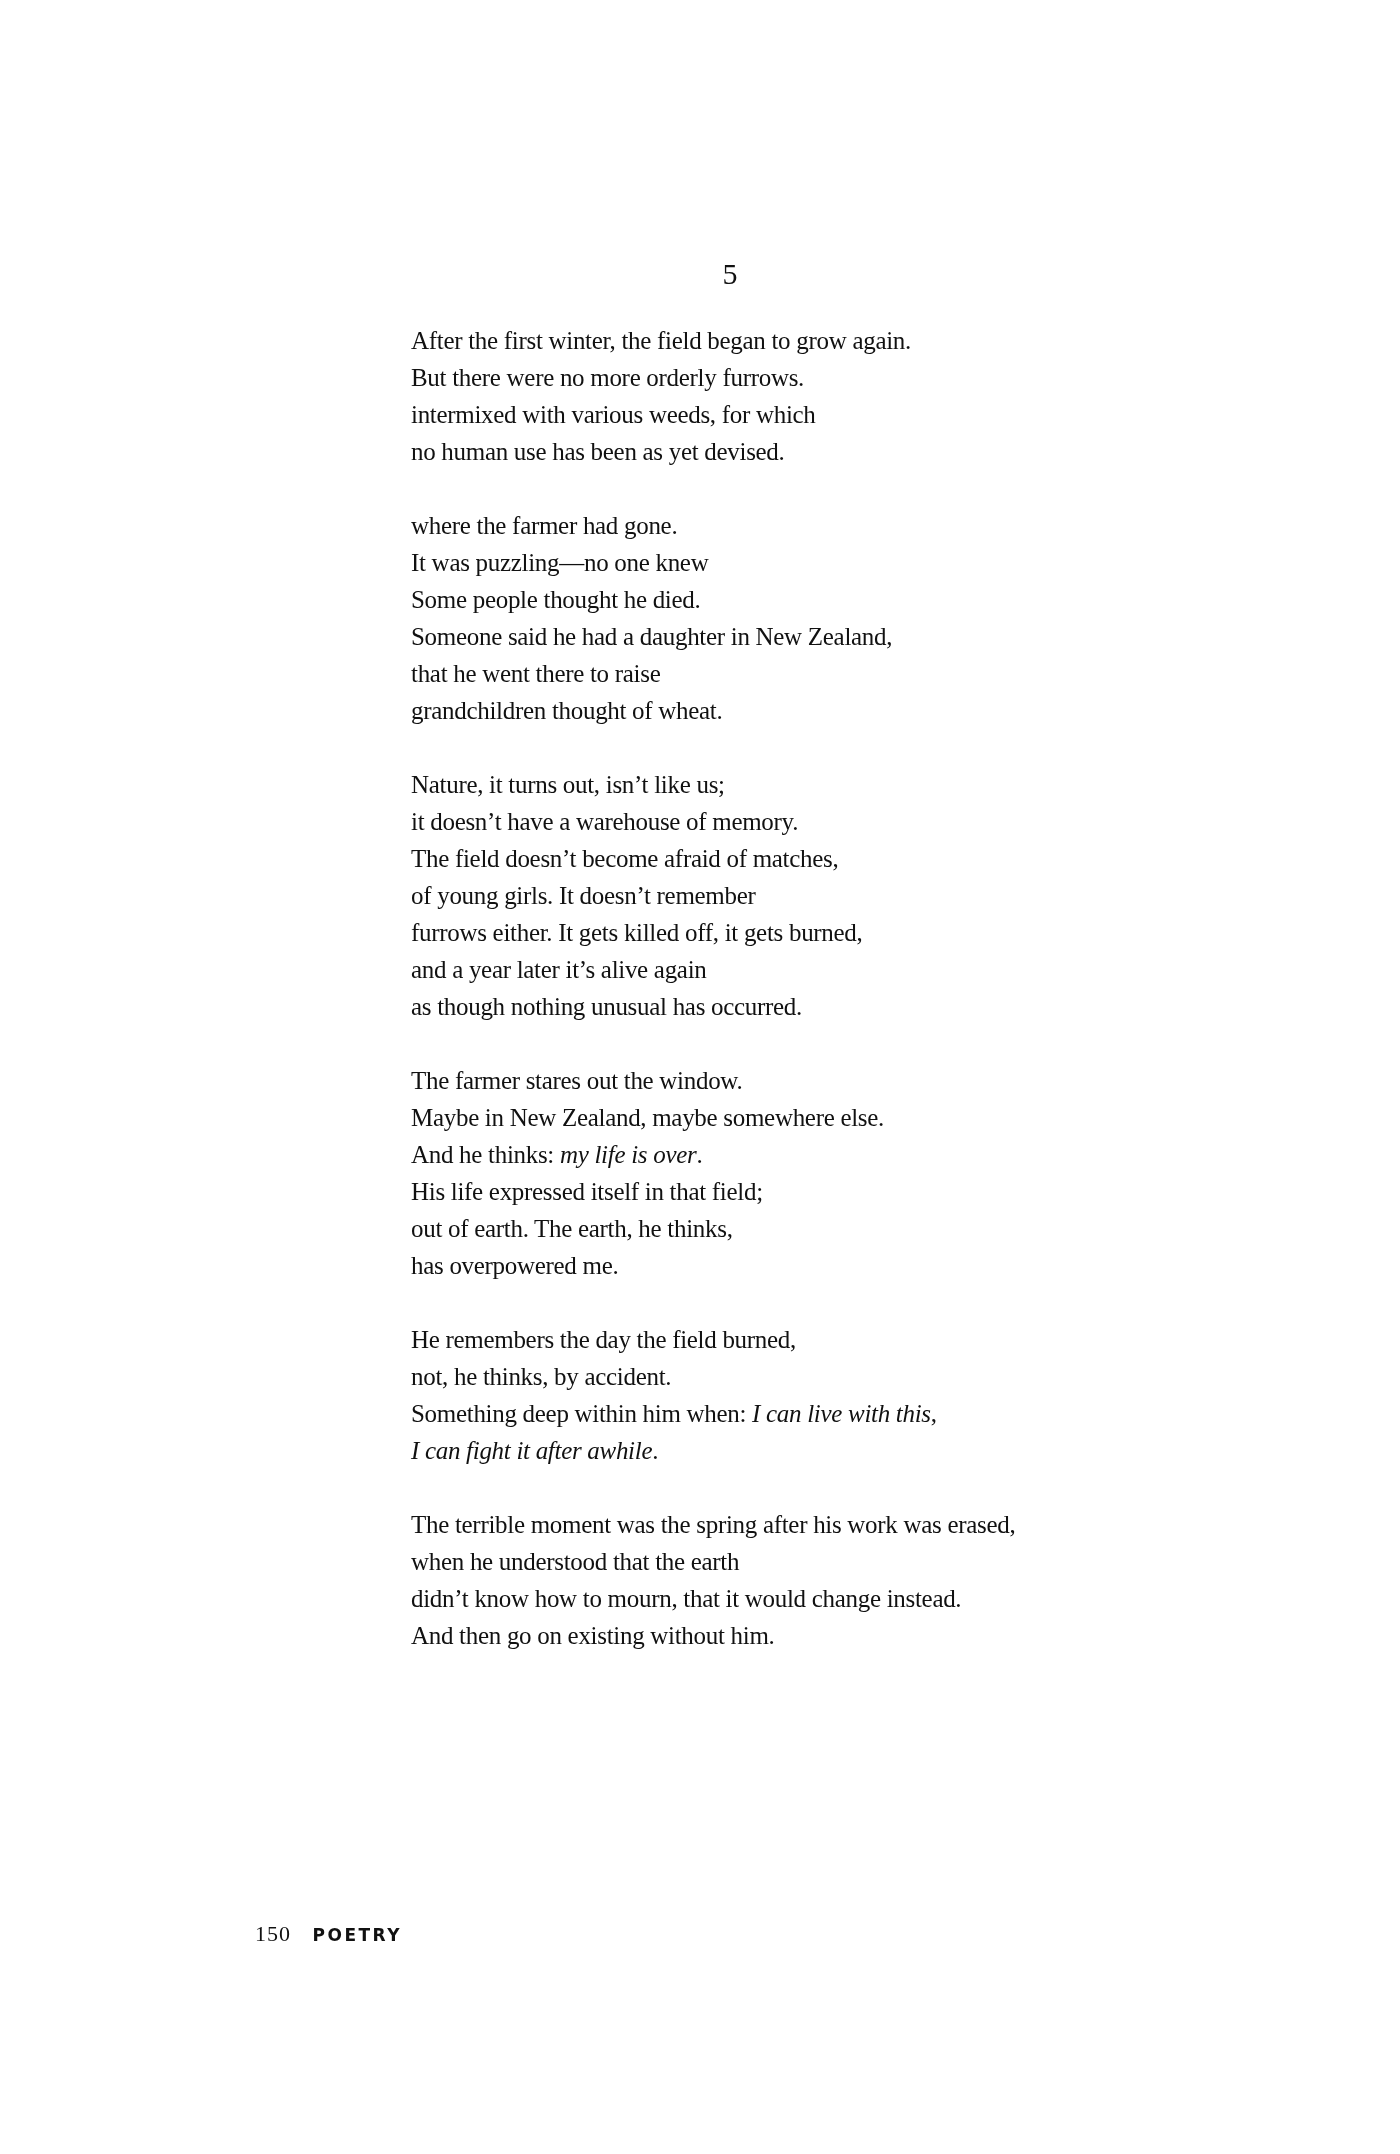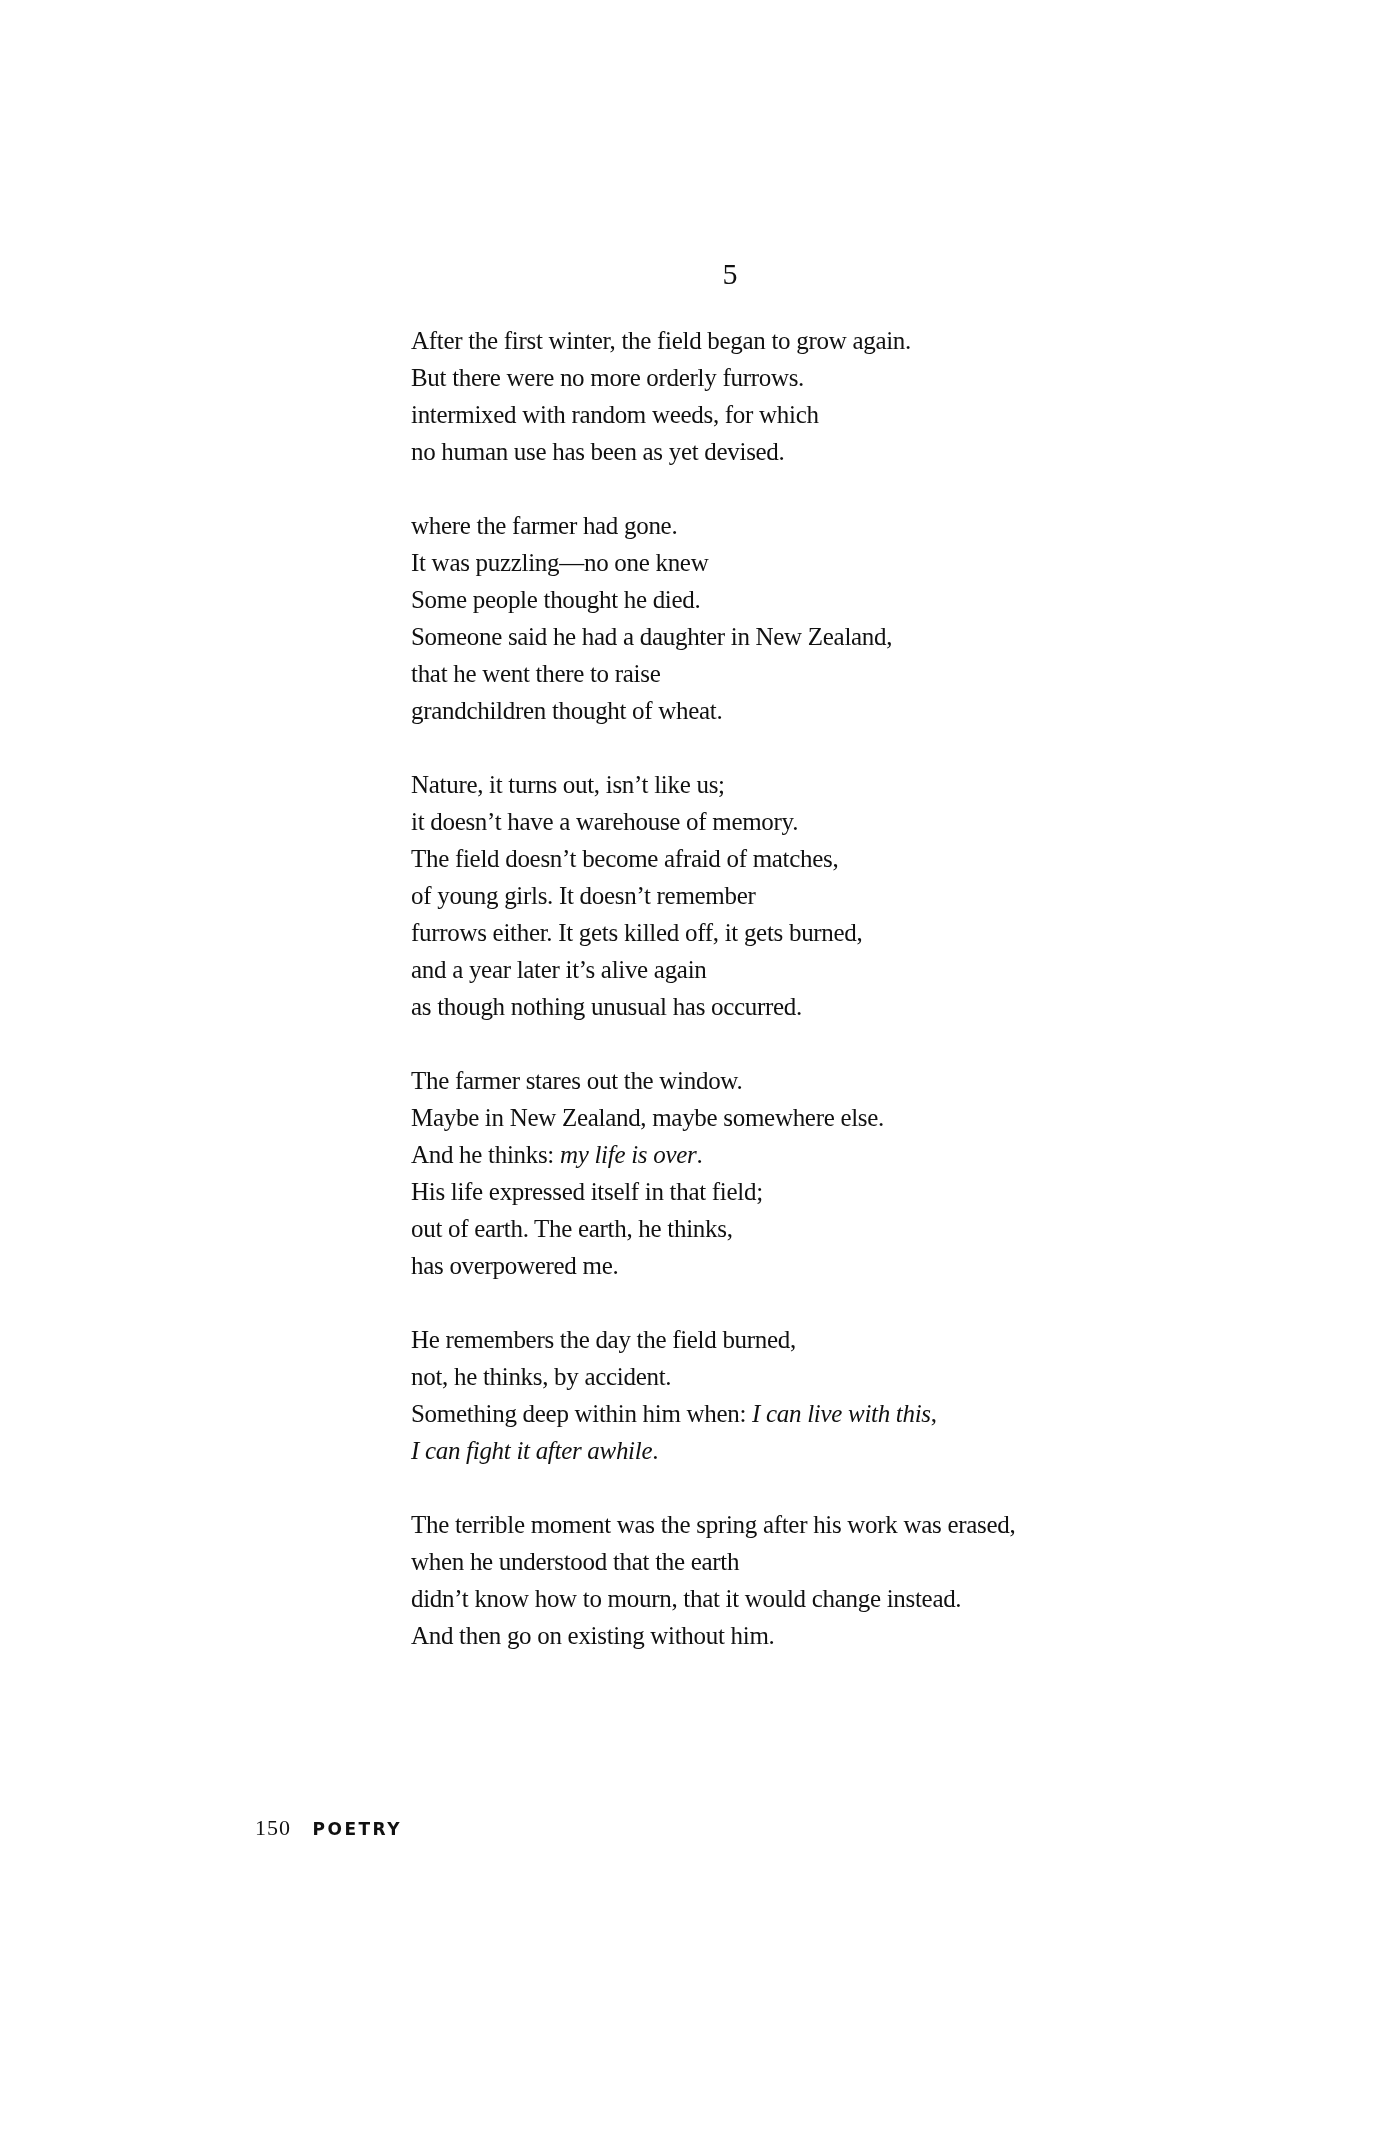--- a/index.html
+++ b/index.html
@@ -14,40 +14,40 @@
     .poem {
       position: absolute; left: 411px; top: 322px; width: 820px;
     }
     .stanza { margin: 0 0 37px 0; }
     .line {
       font-size: 25px; line-height: 37px; white-space: nowrap;
       letter-spacing: -0.3px;
     }
     .line em { font-style: italic; }
     .folio {
-      position: absolute; left: 255px; top: 1814px;
+      position: absolute; left: 255px; top: 1920px;
       font-size: 22px; line-height: 28px; white-space: nowrap;
     }
     .folio .page-num { letter-spacing: 1px; }
     .folio .running-head {
       font-family: "DejaVu Sans", "Liberation Sans", sans-serif;
       font-weight: bold; font-size: 17px; letter-spacing: 2.5px; margin-left: 16px;
     }
   </style>
 </head>
 <body>
 
 <div class="section-number">5</div>
 
 <div class="poem">
 
   <div class="stanza">
     <div class="line">After the first winter, the field began to grow again.</div>
     <div class="line">But there were no more orderly furrows.</div>
-    <div class="line">intermixed with random weeds, for which</div>
+    <div class="line">intermixed with various weeds, for which</div>
     <div class="line">no human use has been as yet devised.</div>
   </div>
 
   <div class="stanza">
     <div class="line">where the farmer had gone.</div>
     <div class="line">It was puzzling—no one knew</div>
     <div class="line">Some people thought he died.</div>
     <div class="line">Someone said he had a daughter in New Zealand,</div>
     <div class="line">that he went there to raise</div>
     <div class="line">grandchildren thought of wheat.</div>

